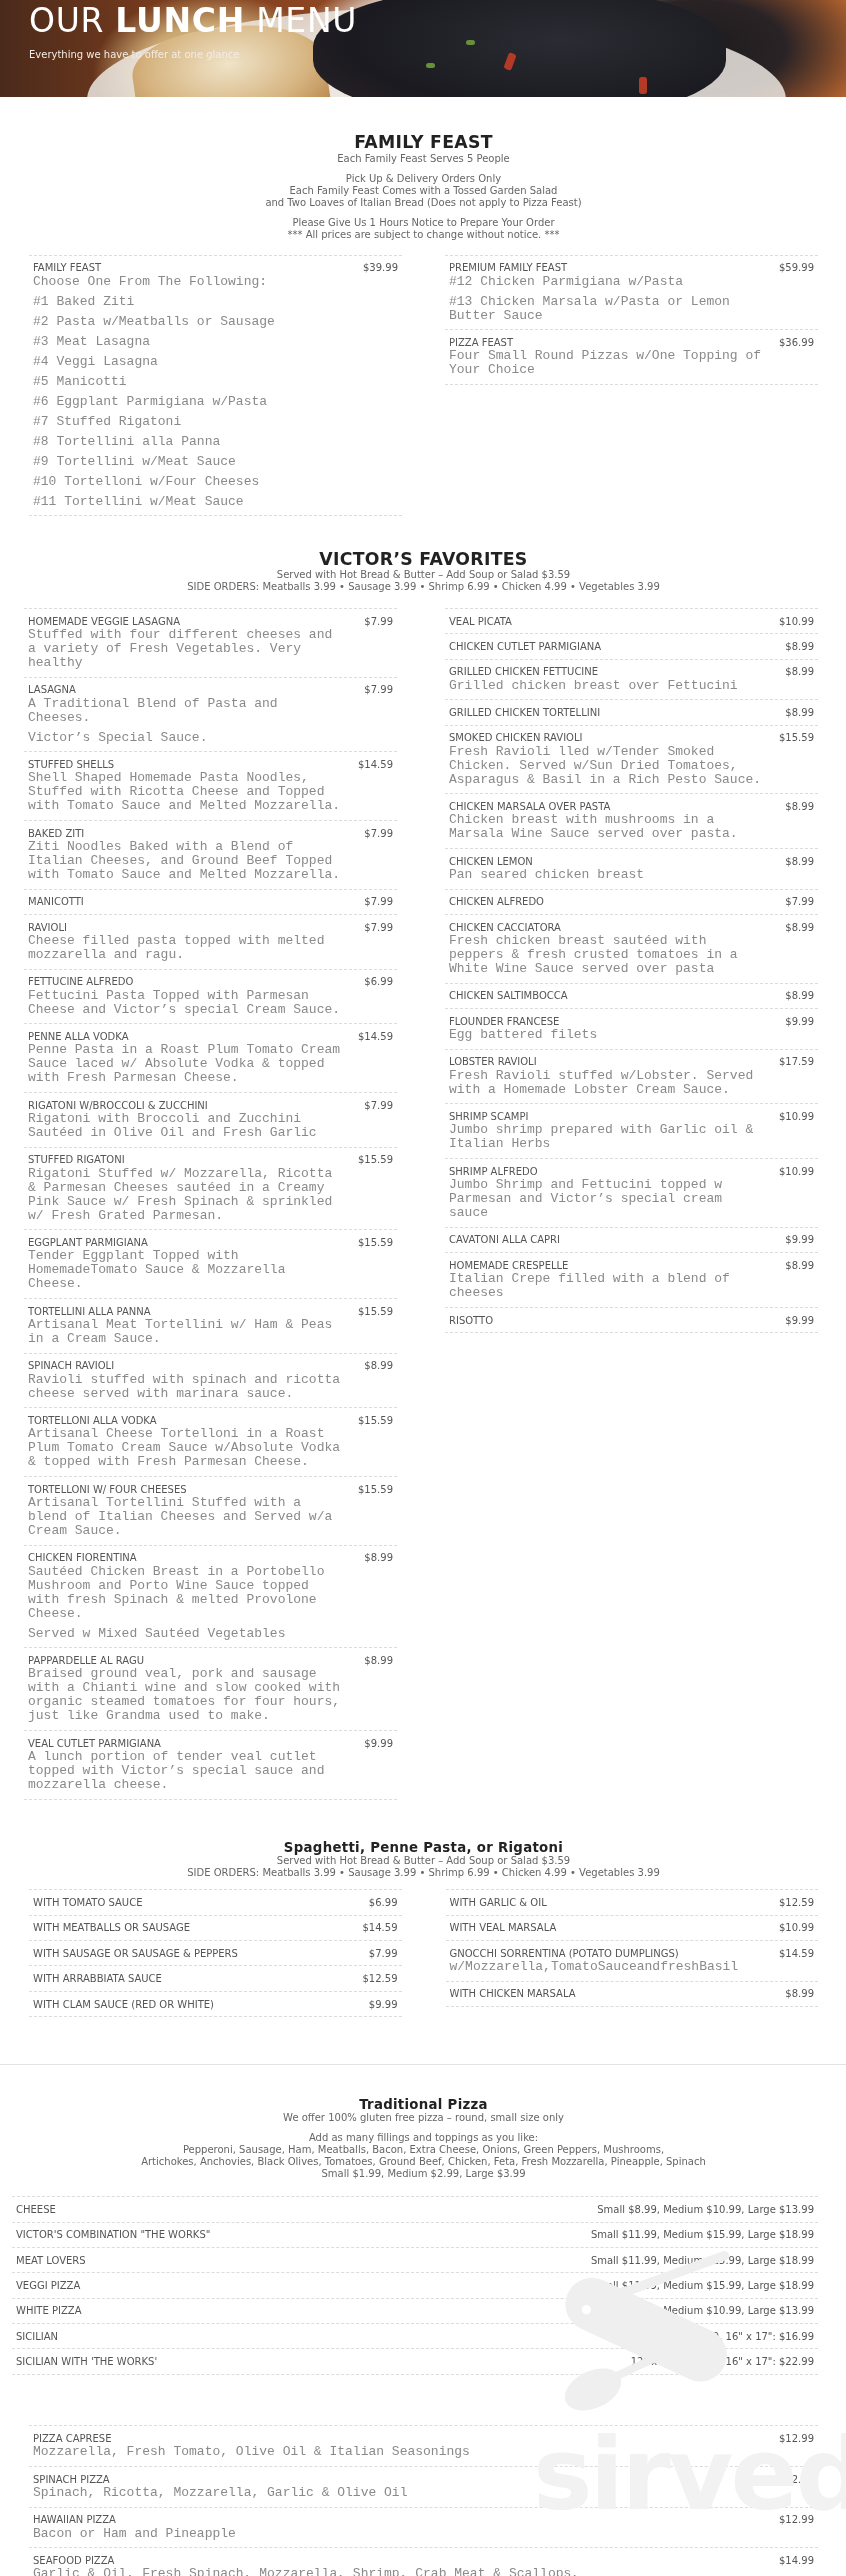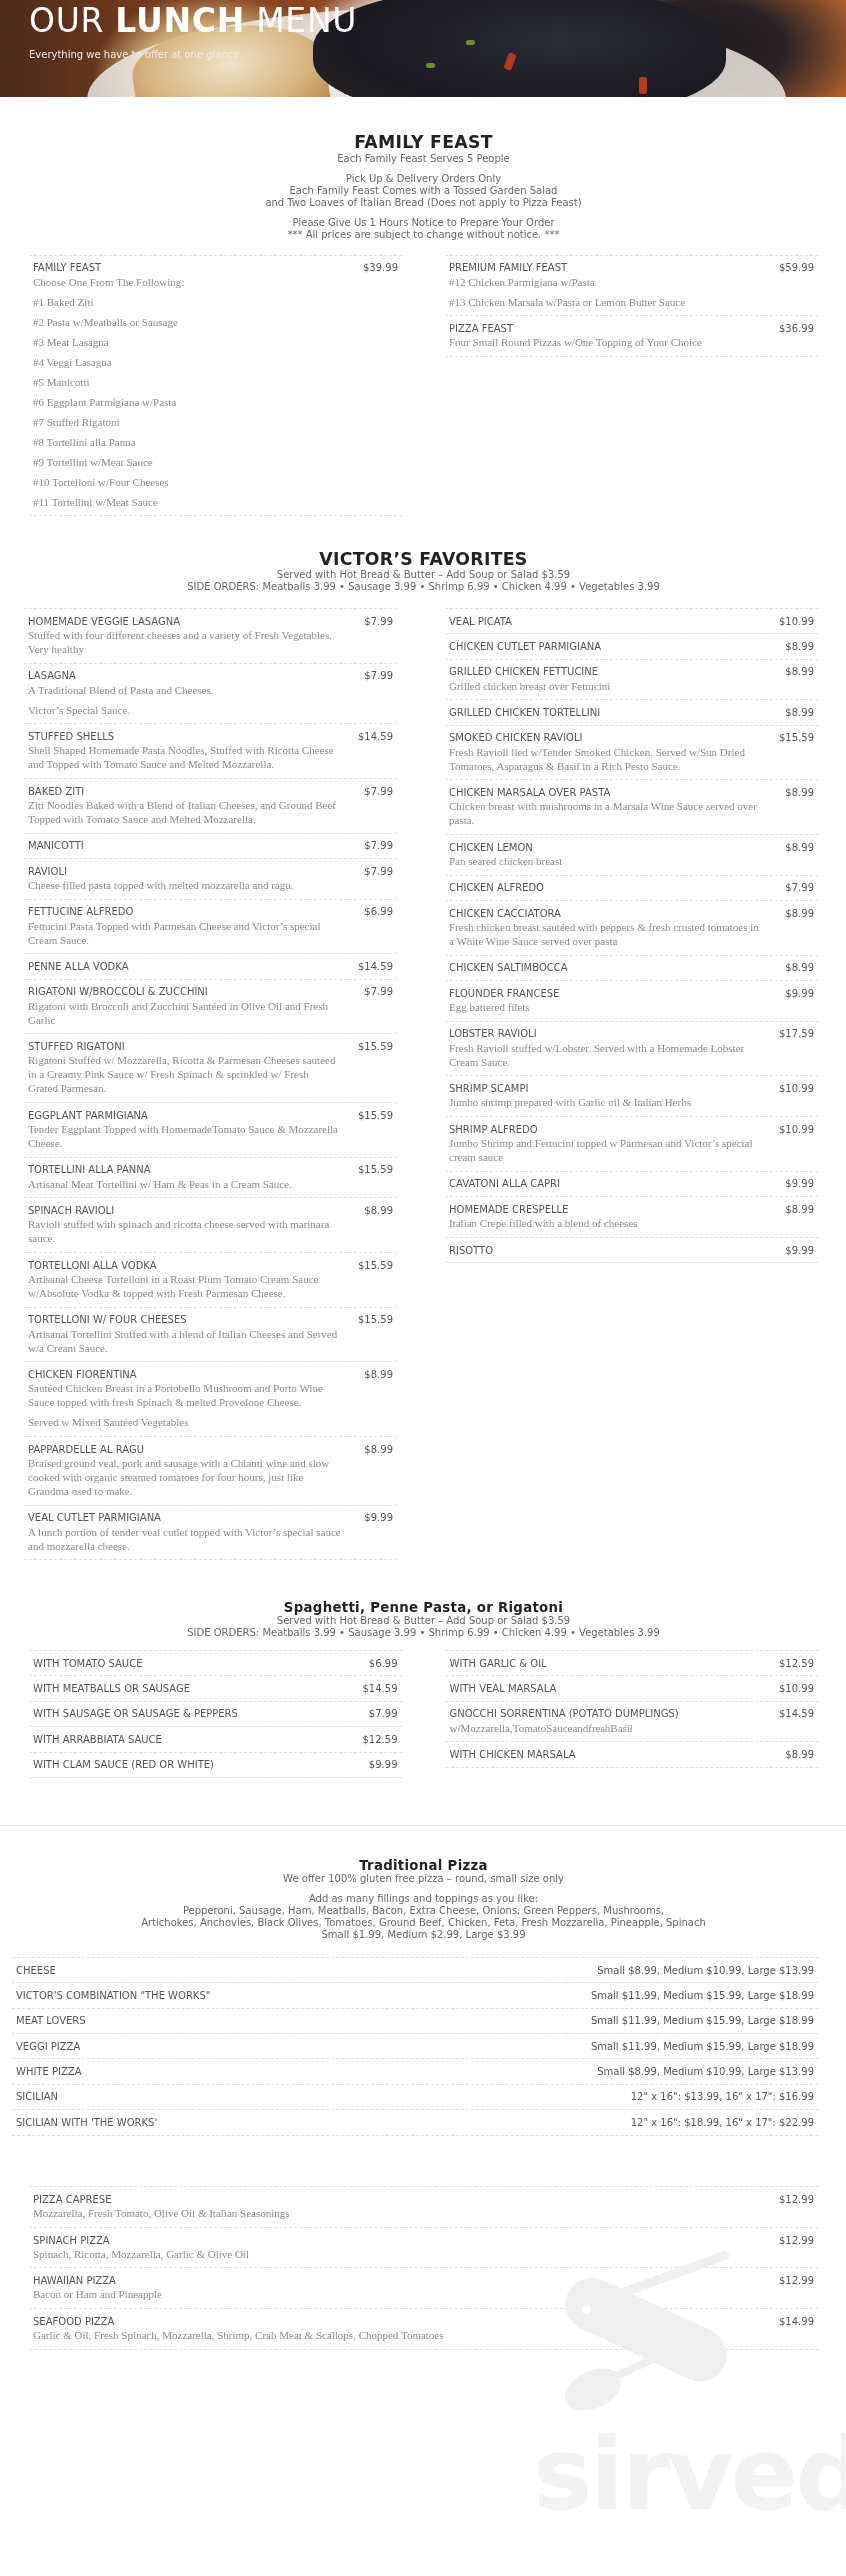--- a/index.html
+++ b/index.html
@@ -72,21 +72,21 @@
   .item:last-child { border-bottom: 0.7px dashed #dcdcdc; }
   .item-row { display: flex; justify-content: space-between; align-items: baseline; }
   .item-name {
     font-family: "DejaVu Sans", sans-serif; font-size: 10px; color: #555;
     text-transform: none;
   }
   .item-price {
     font-family: "DejaVu Sans", sans-serif; font-size: 10px; color: #555; white-space: nowrap;
   }
   .item-desc {
-    font-family: Liberation Serif, serif; font-size: 11px; color: #8a8a8a;
+    font-family: Liberation Mono, monospace; font-size: 13px; color: #8a8a8a;
     line-height: 14px; width: 313px; margin-top: 1.3px;
   }
   .item-desc.extra { margin-top: 6px; }
   .full .item-desc { width: 599px; }
 
   .sep { border-top: 1.3px solid #e3e3e3; width: 847px; }
 
   
   .watermark {
     position: absolute; right: 27px; top: 2250px; width: 286px; height: 320px;
@@ -220,20 +220,21 @@
             <span class="item-name">FETTUCINE ALFREDO</span>
             <span class="item-price">$6.99</span>
           </div>
           <div class="item-desc">Fettucini Pasta Topped with Parmesan Cheese and Victor’s special Cream Sauce.</div>
         </div>
         <div class="item">
           <div class="item-row">
             <span class="item-name">PENNE ALLA VODKA</span>
             <span class="item-price">$14.59</span>
           </div>
+          <div class="item-desc">Penne Pasta in a Roast Plum Tomato Cream Sauce laced w/ Absolute Vodka &amp; topped with Fresh Parmesan Cheese.</div>
         </div>
         <div class="item">
           <div class="item-row">
             <span class="item-name">RIGATONI W/BROCCOLI &amp; ZUCCHINI</span>
             <span class="item-price">$7.99</span>
           </div>
           <div class="item-desc">Rigatoni with Broccoli and Zucchini Sautéed in Olive Oil and Fresh Garlic</div>
         </div>
         <div class="item">
           <div class="item-row">

